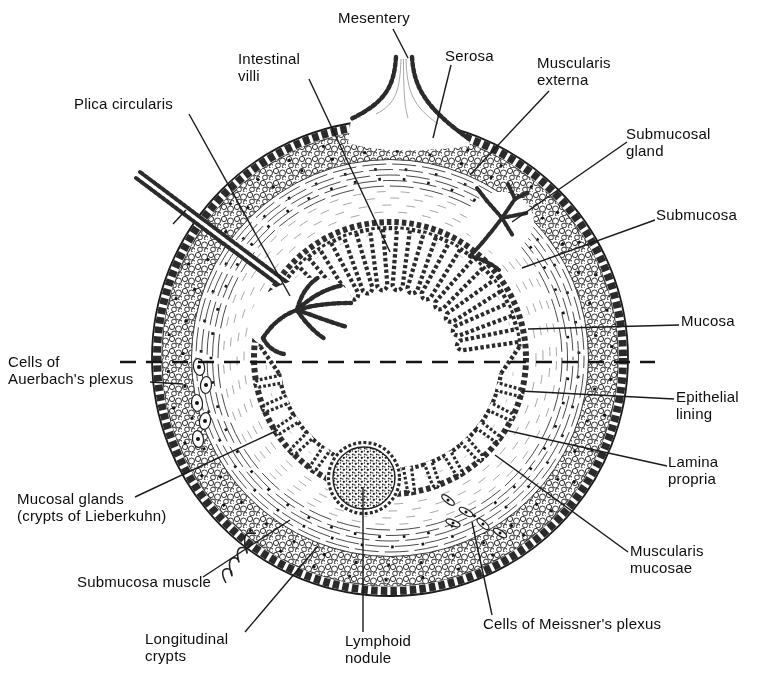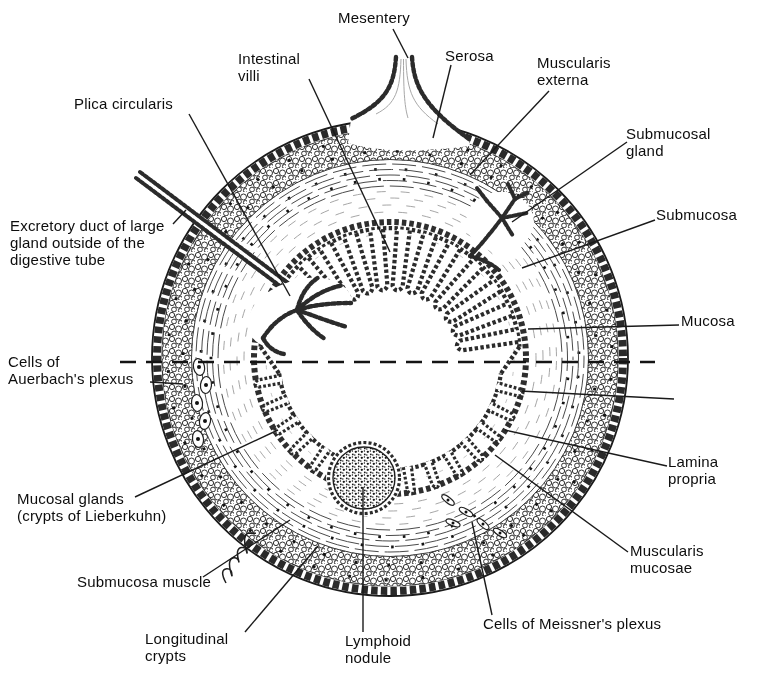--- a/index.html
+++ b/index.html
@@ -209,32 +209,31 @@
 <div class="lbl" style="left:338px;top:10px">Mesentery</div>
 <div class="lbl" style="left:238px;top:51px">Intestinal
 villi</div>
 <div class="lbl" style="left:445px;top:48px">Serosa</div>
 <div class="lbl" style="left:537px;top:55px">Muscularis
 externa</div>
 <div class="lbl" style="left:626px;top:126px">Submucosal
 gland</div>
 <div class="lbl" style="left:656px;top:207px">Submucosa</div>
 <div class="lbl" style="left:681px;top:313px">Mucosa</div>
+<div class="lbl" style="left:676px;top:389px">Epithelial
+lining</div>
 <div class="lbl" style="left:668px;top:454px">Lamina
 propria</div>
 <div class="lbl" style="left:630px;top:543px">Muscularis
 mucosae</div>
 <div class="lbl" style="left:483px;top:616px">Cells of Meissner's plexus</div>
 <div class="lbl" style="left:345px;top:633px">Lymphoid
 nodule</div>
 <div class="lbl" style="left:145px;top:631px">Longitudinal
 crypts</div>
 <div class="lbl" style="left:77px;top:574px">Submucosa muscle</div>
 <div class="lbl" style="left:17px;top:491px">Mucosal glands
 (crypts of Lieberkuhn)</div>
 <div class="lbl" style="left:8px;top:354px">Cells of
 Auerbach's plexus</div>
-<div class="lbl" style="left:10px;top:218px">Excretory duct of large
-gland outside of the
-digestive tube</div>
 <div class="lbl" style="left:74px;top:96px">Plica circularis</div>
 
 </div>
 
 </body></html>

